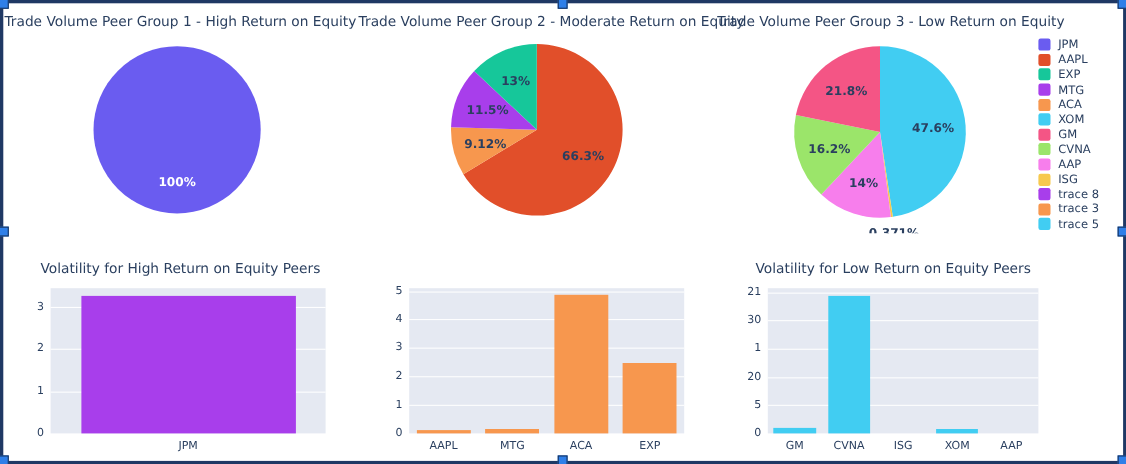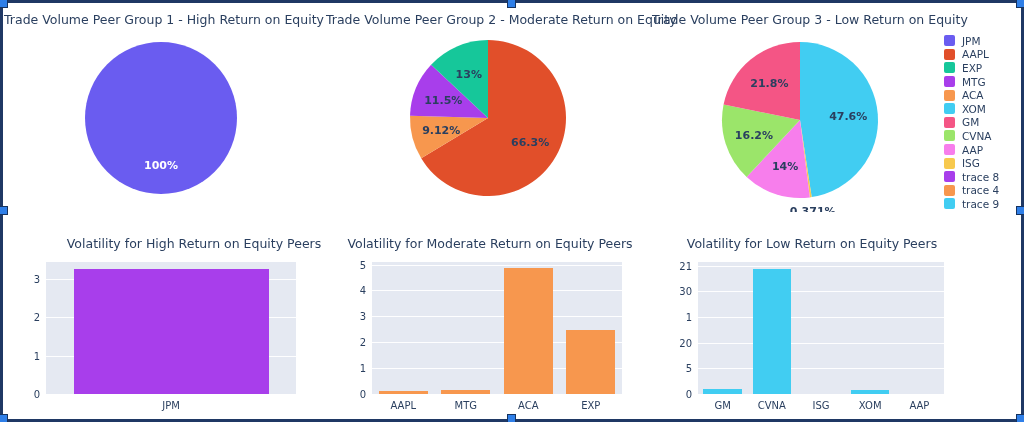--- a/index.html
+++ b/index.html
@@ -135,46 +135,45 @@
       <div class="legrow">
         <div class="legsw" style="background: rgb(247, 201, 78);"></div>
         <span class="legtx">ISG</span>
       </div>
       <div class="legrow">
         <div class="legsw" style="background: rgb(168, 62, 235);"></div>
         <span class="legtx">trace 8</span>
       </div>
       <div class="legrow">
         <div class="legsw" style="background: rgb(247, 151, 78);"></div>
-        <span class="legtx">trace 4</span>
+        <span class="legtx">trace 3</span>
       </div>
       <div class="legrow">
         <div class="legsw" style="background: rgb(65, 205, 242);"></div>
-        <span class="legtx">trace 9</span>
+        <span class="legtx">trace 5</span>
       </div>
     </div>
 
   <div class="panel" style="left:0px;top:232px;width:320px;height:182px;">
-    <div class="ptitle" style="top:0;margin-left:30px;">Volatility for High Return on Equity Peers</div>
+    <div class="ptitle" style="top:0;">Volatility for High Return on Equity Peers</div>
     <div id="bar1" class="barlayer" style="left:0;top:18px;width:320px;height:160px;">
         <div class="plotbg" style="left: 42px; top: 8px; width: 250px; height: 132px;"></div>
         <div class="ytick" style="left: 8px; top: 140px; width: 28px;">0</div>
         <div class="grid" style="left: 42px; top: 101.739px; width: 250px;"></div>
         <div class="ytick" style="left: 8px; top: 101.739px; width: 28px;">1</div>
         <div class="grid" style="left: 42px; top: 63.4783px; width: 250px;"></div>
         <div class="ytick" style="left: 8px; top: 63.4783px; width: 28px;">2</div>
         <div class="grid" style="left: 42px; top: 25.2174px; width: 250px;"></div>
         <div class="ytick" style="left: 8px; top: 25.2174px; width: 28px;">3</div>
         <div class="bar" style="left: 69.5px; width: 195px; height: 125.113px; top: 14.887px; background: rgb(168, 62, 235); bottom: auto;"></div>
         <div class="xtick" style="left: 42px; top: 146px; width: 250px;">JPM</div>
       </div>
   </div>
 
   <div class="panel" style="left:326px;top:232px;width:320px;height:182px;">
-    <div class="ptitle" style="top:0;">Volatility for Moderate Return on Equity Peers</div>
     <div id="bar2" class="barlayer" style="left:0;top:18px;width:320px;height:160px;">
         <div class="plotbg" style="left: 42px; top: 8px; width: 250px; height: 132px;"></div>
         <div class="ytick" style="left: 8px; top: 140px; width: 28px;">0</div>
         <div class="grid" style="left: 42px; top: 114.118px; width: 250px;"></div>
         <div class="ytick" style="left: 8px; top: 114.118px; width: 28px;">1</div>
         <div class="grid" style="left: 42px; top: 88.2353px; width: 250px;"></div>
         <div class="ytick" style="left: 8px; top: 88.2353px; width: 28px;">2</div>
         <div class="grid" style="left: 42px; top: 62.3529px; width: 250px;"></div>
         <div class="ytick" style="left: 8px; top: 62.3529px; width: 28px;">3</div>
         <div class="grid" style="left: 42px; top: 36.4706px; width: 250px;"></div>

